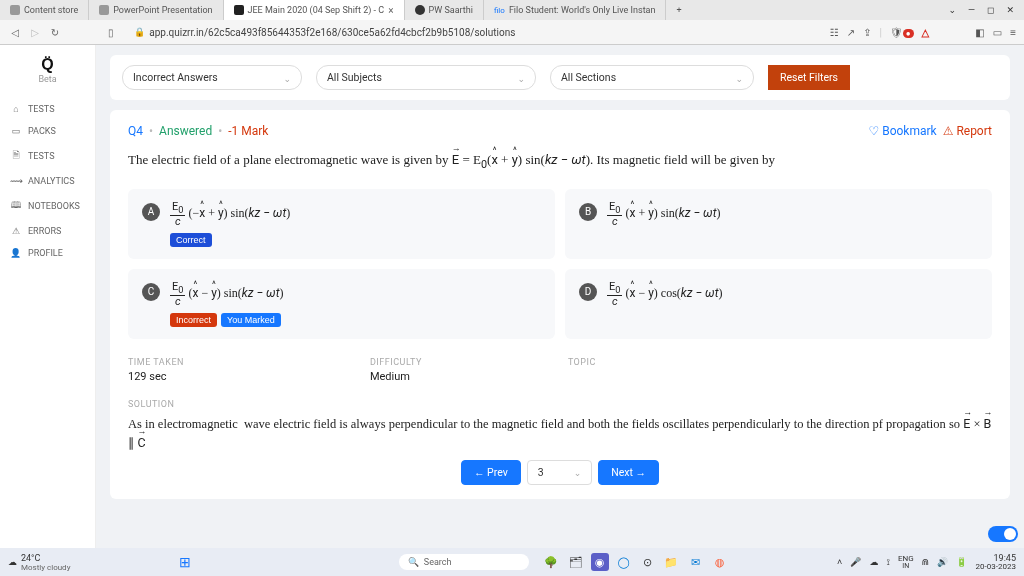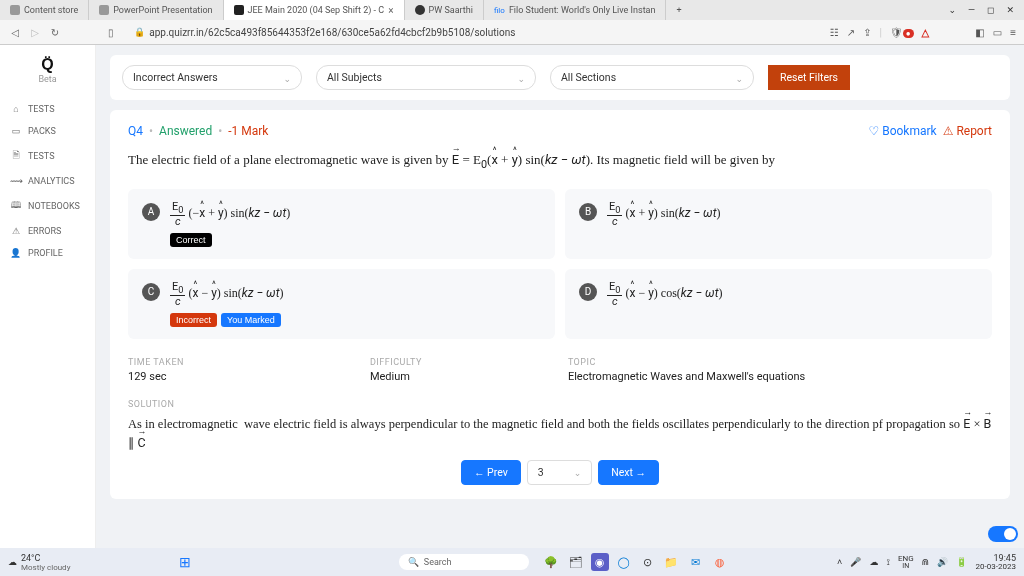--- a/index.html
+++ b/index.html
@@ -38,21 +38,21 @@
   .spacer{flex:1}
   .bm{color:#1677ff;cursor:pointer}
   .rp{color:#d4380d;cursor:pointer}
   .q-text{font-family:Georgia,serif;font-size:13px;color:#222;margin-bottom:18px}
   .opts{display:grid;grid-template-columns:1fr 1fr;gap:10px;margin-bottom:18px}
   .opt{background:#f7f8fa;border-radius:6px;padding:12px 14px;display:flex;gap:10px;align-items:flex-start}
   .opt-letter{width:18px;height:18px;border-radius:50%;background:#555;color:#fff;font-size:10px;display:flex;align-items:center;justify-content:center;flex-shrink:0;margin-top:2px}
   .opt-body{font-family:Georgia,serif;font-size:12px;color:#222}
   .pills{display:flex;gap:4px;margin-top:6px}
   .pill{font-size:9px;padding:2px 6px;border-radius:3px;color:#fff;font-family:-apple-system,sans-serif}
-  .pill.correct{background:#000000}
+  .pill.correct{background:#1d4ed8}
   .pill.incorrect{background:#d4380d}
   .pill.marked{background:#1677ff}
   .meta-row{display:flex;gap:46px;font-size:10px;margin-bottom:16px}
   .meta-label{color:#aaa;font-size:9px;letter-spacing:0.5px;margin-bottom:3px}
   .meta-val{color:#222;font-size:11px}
   .sol-label{color:#aaa;font-size:9px;letter-spacing:0.5px;margin-bottom:6px}
   .sol-text{font-family:Georgia,serif;font-size:12.5px;color:#222;line-height:1.4}
   .pager{display:flex;gap:6px;justify-content:center;margin-top:8px}
   .pg-btn{border-radius:4px;padding:5px 12px;font-size:10.5px;cursor:pointer;border:1px solid #1677ff}
   .pg-prev{background:#1677ff;color:#fff}
@@ -237,21 +237,20 @@
         <div>
             <div class="meta-label">TIME TAKEN</div>
             <div class="meta-val">129 sec</div>
           </div>
         <div style="margin-left:140px">
             <div class="meta-label">DIFFICULTY</div>
             <div class="meta-val">Medium</div>
           </div>
         <div style="margin-left:100px">
             <div class="meta-label">TOPIC</div>
-            <div class="meta-val">Electromagnetic Waves and Maxwell's equations</div>
           </div>
       </div>
 
       <div class="sol-label">SOLUTION</div>
       <div class="sol-text">
         As in electromagnetic&nbsp; wave electric field is always perpendicular to the magnetic field and both the fields oscillates perpendicularly to the direction pf propagation so <span class="vec">E</span> × <span class="vec">B</span> ∥ <span class="vec">C</span>
       </div>
 
       <div class="pager">
         <div class="pg-btn pg-prev">← Prev</div>

